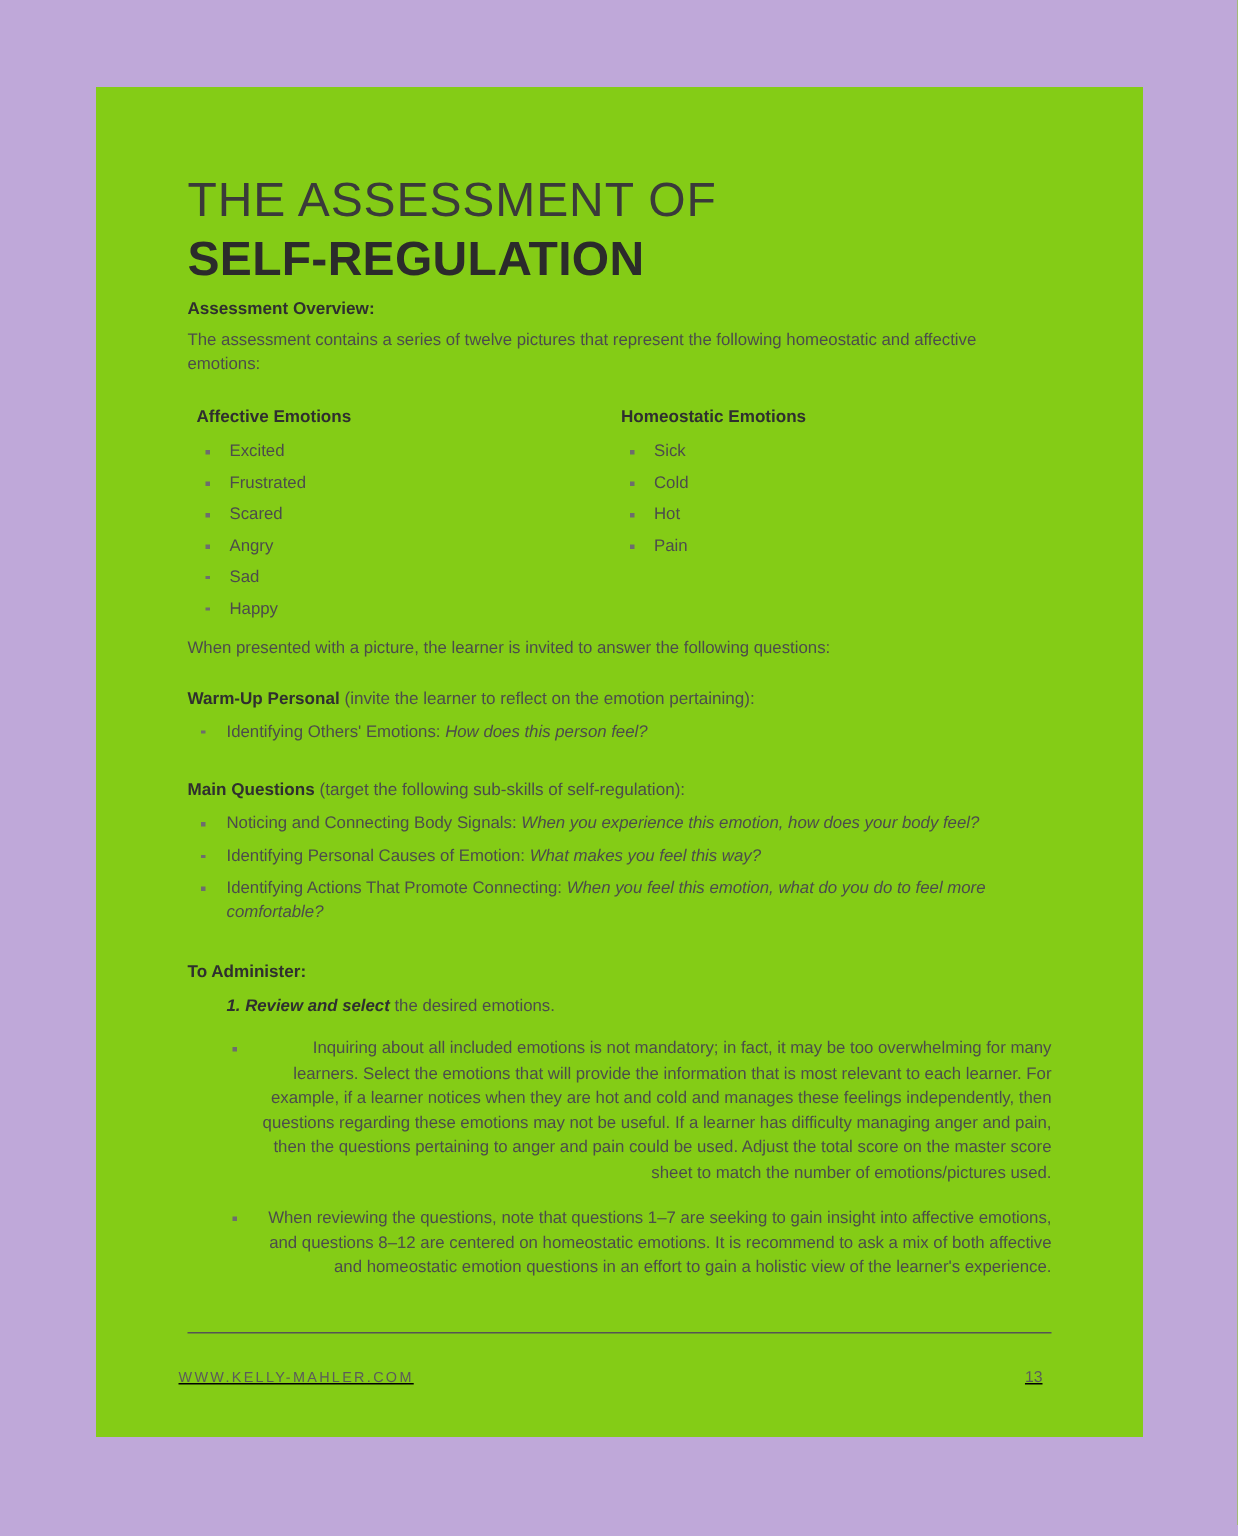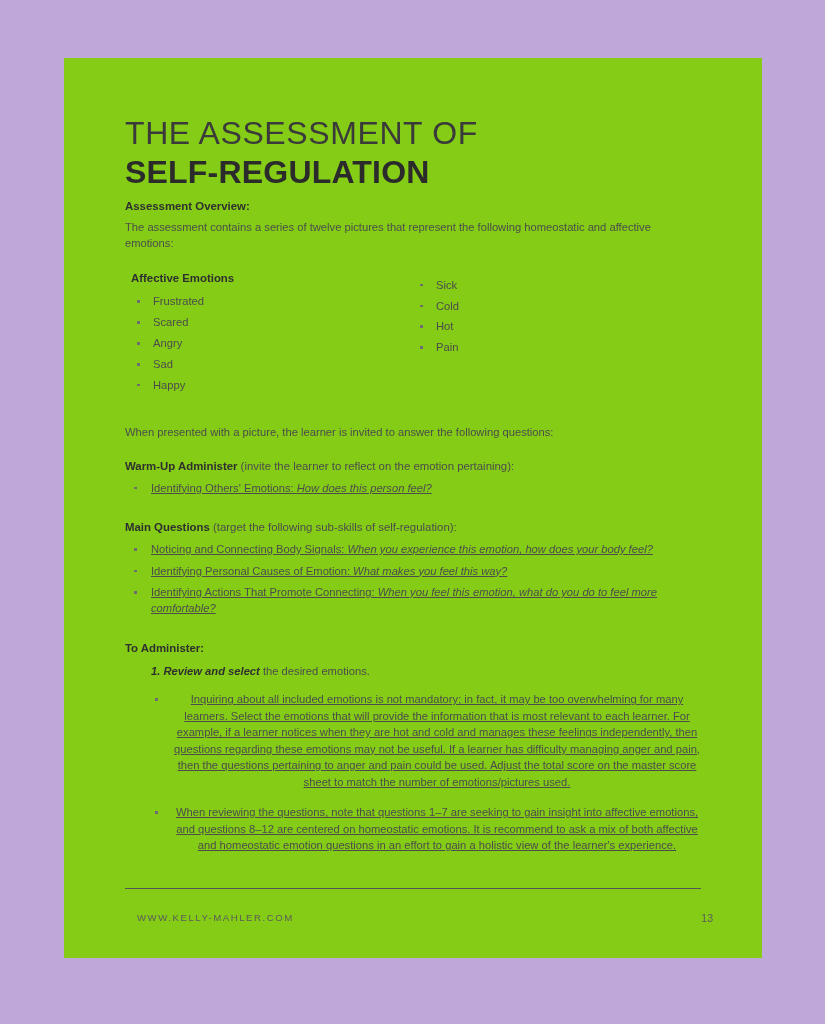--- a/index.html
+++ b/index.html
@@ -97,21 +97,20 @@
     width: 2.6px;
     height: 2.6px;
     background: #6d6d6d;
   }
 
   
   ul.qlist {
     list-style: none;
     margin: 5px 0 0 0;
     padding: 0;
-    text-decoration: underline;
   }
   ul.qlist > li {
     position: relative;
     padding-left: 26px;
     margin-bottom: 5px;
     line-height: 1.47;
   }
   ul.qlist > li::before {
     content: "";
     position: absolute;
@@ -133,22 +132,21 @@
   ul.alist {
     list-style: none;
     margin: 12px 0 0 0;
     padding: 0;
   }
   ul.alist > li {
     position: relative;
     padding-left: 48px;
     margin-bottom: 14px;
     line-height: 1.47;
-    text-align: center;
-    text-decoration: underline;
+    text-align: right;
   }
   ul.alist > li::before {
     content: "";
     position: absolute;
     left: 30px;
     top: 7px;
     width: 2.6px;
     height: 2.6px;
     background: #6d6d6d;
   }
@@ -157,26 +155,27 @@
   .footer-rule {
     position: absolute;
     left: 61px;
     top: 830px;
     width: 576px;
     height: 1.4px;
     background: #555555;
   }
   .footer-row {
     position: absolute;
-    left: 73px;
+    left: 55px;
     top: 854px;
     width: 576px;
     display: flex;
     justify-content: space-between;
-    align-items: flex-start;
+    align-items: center;
+    text-decoration: underline;
   }
   .footer-url {
     font-size: 9.6px;
     letter-spacing: 1.55px;
     color: #5b5b5b;
     font-weight: 500;
   }
   .footer-page {
     font-size: 10.5px;
     color: #5b5b5b;
@@ -196,44 +195,46 @@
 
     <div class="h-bold">Assessment Overview:</div>
     <p class="para">The assessment contains a series of twelve pictures that represent the following homeostatic and affective emotions:</p>
 
     <div class="gap-md"></div>
 
     <div class="cols">
       <div class="col-l">
         <div class="h-bold">Affective Emotions</div>
         <ul class="blist">
+          <li>Excited</li>
           <li>Frustrated</li>
           <li>Scared</li>
           <li>Angry</li>
           <li>Sad</li>
           <li>Happy</li>
         </ul>
       </div>
       <div class="col-r">
+        <div class="h-bold">Homeostatic Emotions</div>
         <ul class="blist">
           <li>Sick</li>
           <li>Cold</li>
           <li>Hot</li>
           <li>Pain</li>
         </ul>
       </div>
       <div class="cols-spacer"></div>
     </div>
 
     <p class="para">When presented with a picture, the learner is invited to answer the following questions:</p>
 
     <div class="gap-md"></div>
 
     <div class="h-bold">
-      <span>Warm-Up Administer</span><span class="reg"> (invite the learner to reflect on the emotion pertaining):</span>
+      <span>Warm-Up Personal</span><span class="reg"> (invite the learner to reflect on the emotion pertaining):</span>
     </div>
     <ul class="qlist">
       <li>
         <span>Identifying Others' Emotions: </span><span class="it">How does this person feel?</span>
       </li>
     </ul>
 
     <div class="gap-md"></div>
 
     <div class="h-bold">

